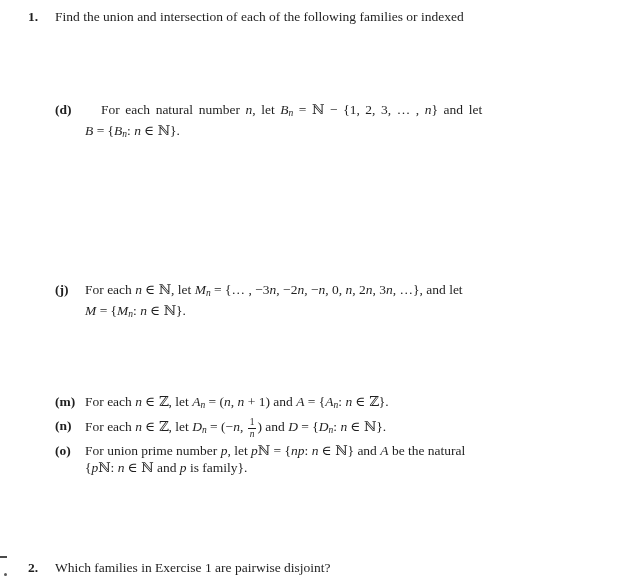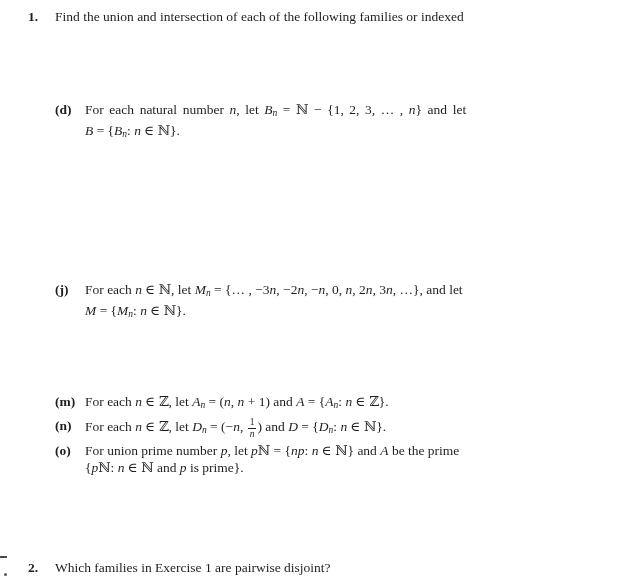--- a/index.html
+++ b/index.html
@@ -27,21 +27,21 @@
   }
   .parts { }
   .part { display: flex; align-items: flex-start; margin-left: 27px; }
   .plabel {
     font-weight: bold;
     width: 30px;
     flex: 0 0 30px;
   }
   .ptext { }
   .pline { white-space: nowrap; }
-  .pline.wide { word-spacing: 2.2px; }
+  .pline.wide { word-spacing: 2.2px; margin-left: 16px; }
 
   .i   { font-style: italic; }
   .scr { font-style: italic; }
   .sub {
     font-style: italic;
     font-size: 9.5px;
     vertical-align: -2px;
   }
   .frac {
     display: inline-block;
@@ -127,22 +127,22 @@
       </div>
       <div class="part part-n">
         <span class="plabel">(n)</span>
         <div class="ptext">
           <div class="pline"><span>For each </span><span class="i">n</span><span> ∈ ℤ, let </span><span class="i">D</span><span class="sub">n</span><span> = (−</span><span class="i">n</span><span>, </span><span class="frac"><span class="fnum">1</span><span class="fden">n</span></span><span>) and </span><span class="scr">D</span><span> = {</span><span class="i">D</span><span class="sub">n</span><span>: </span><span class="i">n</span><span> ∈ ℕ}.</span></div>
         </div>
       </div>
       <div class="part part-o">
         <span class="plabel">(o)</span>
         <div class="ptext">
-          <div class="pline"><span>For union prime number </span><span class="i">p</span><span>, let </span><span class="i">p</span><span>ℕ = {</span><span class="i">np</span><span>: </span><span class="i">n</span><span> ∈ ℕ} and </span><span class="scr">A</span><span> be the prime</span></div>
-          <div class="pline"><span>{</span><span class="i">p</span><span>ℕ: </span><span class="i">n</span><span> ∈ ℕ and </span><span class="i">p</span><span> is prime}.</span></div>
+          <div class="pline"><span>For union prime number </span><span class="i">p</span><span>, let </span><span class="i">p</span><span>ℕ = {</span><span class="i">np</span><span>: </span><span class="i">n</span><span> ∈ ℕ} and </span><span class="scr">A</span><span> be the natural</span></div>
+          <div class="pline"><span>{</span><span class="i">p</span><span>ℕ: </span><span class="i">n</span><span> ∈ ℕ and </span><span class="i">p</span><span> is family}.</span></div>
         </div>
       </div>
     </div>
 
   <div class="problem problem2">
     <span class="num">2.</span>
     <div class="ptext">
         <div class="pline"><span>Which families in Exercise 1 are pairwise disjoint?</span></div>
       </div>
   </div>

